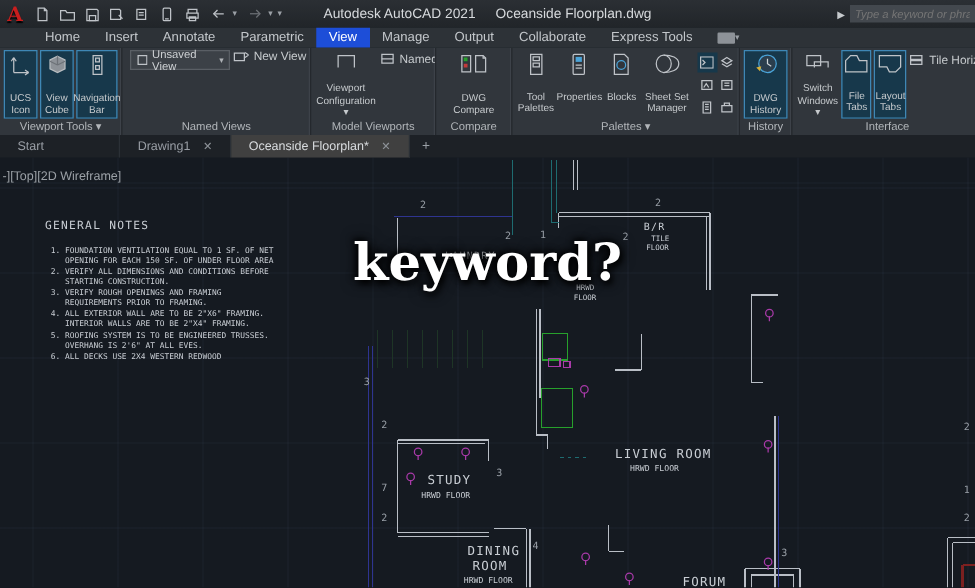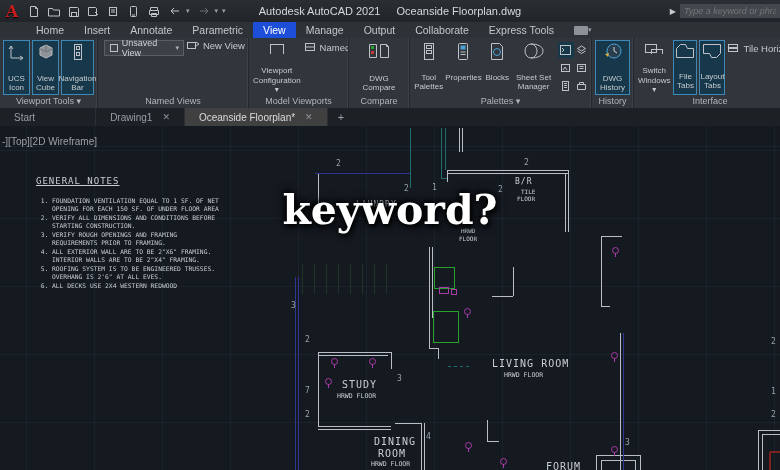--- a/index.html
+++ b/index.html
@@ -60,21 +60,21 @@
   .canvas{position:absolute;top:126px;left:0;width:780px;height:344px;background:#151a21;
     background-image:
       repeating-linear-gradient(to right, rgba(90,110,140,.10) 0 1px, transparent 1px 68px),
       repeating-linear-gradient(to bottom, rgba(90,110,140,.10) 0 1px, transparent 1px 68px);
     background-position:26px 24px;}
   .vplabel{position:absolute;left:2px;top:10px;font-size:10px;color:#9ba0a6;}
   svg.plan{position:absolute;inset:0;}
   .notes{position:absolute;left:36px;top:50px;width:272px;color:#c9ced4;
     font-family:"DejaVu Sans Mono",monospace;}
   .notes h3{margin:0 0 11px;font-size:9px;font-weight:normal;letter-spacing:1px;
-    text-decoration:underline;}
+    }
   .notes ol{margin:0;padding-left:16px;font-size:6.3px;line-height:8px;}
   .notes li{margin-bottom:1px;white-space:pre-line;}
   .cad{position:absolute;color:#c9ced4;font-family:"DejaVu Sans Mono",monospace;white-space:nowrap;}
   .u{text-align:center;}
   .r11{font-size:10px;letter-spacing:1px;}
   .r9{font-size:8px;letter-spacing:1px;}
   .r6{font-size:6px;letter-spacing:0;}
   .r7{font-size:6.5px;letter-spacing:0;}
   .pnum{position:absolute;font-size:8px;color:#9aa0a8;font-family:"DejaVu Sans Mono",monospace;}
   .marker{position:absolute;width:5px;height:5px;border:1px solid #a93aa9;border-radius:50%;}

